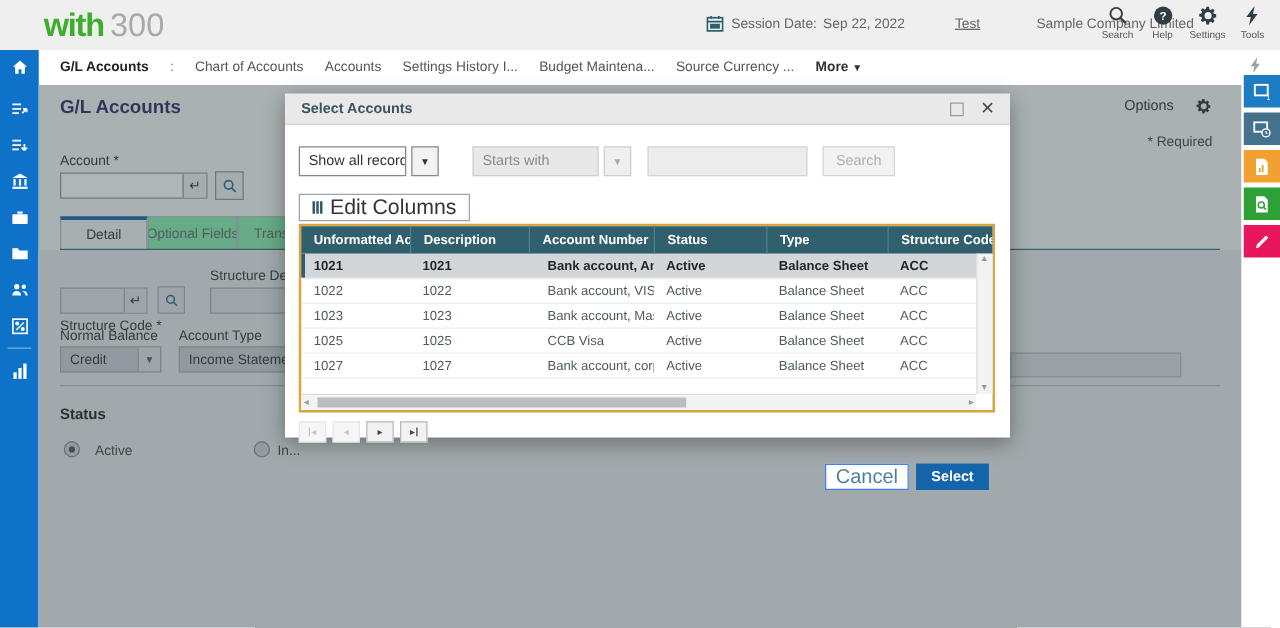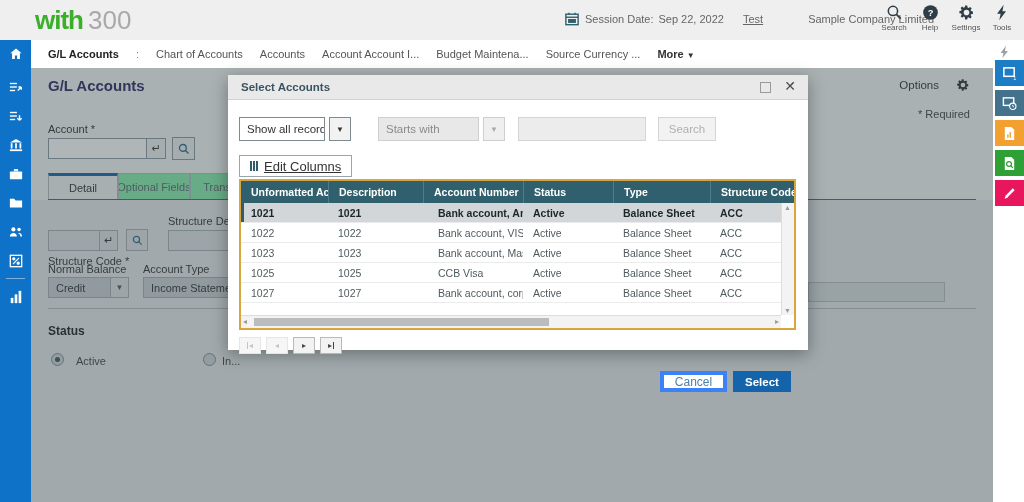--- a/index.html
+++ b/index.html
@@ -8,21 +8,21 @@
   .app { position:absolute; inset:0; width:1024px; height:502px; }
 
   
   .topbar { position:absolute; left:0; top:0; width:1024px; height:40px; background:#efefef; }
   .logo { position:absolute; left:35px; top:5px; }
   .logo .sage { font-size:26px; font-weight:bold; color:#3cae2c; letter-spacing:-1px; }
   .logo .l300 { font-size:26px; font-weight:300; color:#a9a9a9; margin-left:5px; }
   .session { position:absolute; left:565px; top:12px; display:flex; align-items:center; font-size:11px; color:#666; }
   .session svg { margin-right:6px; }
   .session .sp { margin-left:5px; }
-  .session .usr { margin-left:19px;text-decoration:underline; }
+  .session .usr { margin-left:40px;text-decoration:underline; }
   .session .cmp { margin-left:45px; }
   .hdr-icons { position:absolute; right:4px; top:4px; display:flex; }
   .hdr-icon { width:36px; display:flex; flex-direction:column; align-items:center; cursor:pointer; }
   .hdr-icon svg { width:17px; height:17px; }
   .hdr-icon .lbl { font-size:8px; color:#555; margin-top:2px; }
 
   
   .navbar { position:absolute; left:0; top:40px; width:1024px; height:28px; background:#fff; }
   .home-btn { position:absolute; left:0; top:0; width:31px; height:28px; background:#0e72c8; display:flex; align-items:center; justify-content:center; cursor:pointer; }
   .nav-links { position:absolute; left:48px; top:0; height:28px; display:flex; align-items:center; gap:17px; font-size:11px; color:#555; white-space:nowrap; }
@@ -83,21 +83,21 @@
   .m-select { position:absolute; height:24px; display:flex; font-size:11.5px; cursor:pointer; }
   .m-select .txt { padding:0 7px; display:flex; align-items:center; flex:1; white-space:nowrap; overflow:hidden; }
   .m-select .arr { width:22px; display:flex; align-items:center; justify-content:center; font-size:8px; }
   .ms-on { }
   .ms-on .txt { background:#fff; border:1px solid #7f8a90; color:#333; }
   .ms-on .arr { border:1px solid #7f8a90; margin-left:4px; background:#f2f2f2; color:#333; }
   .ms-off .txt { background:#e8e8e8; border:1px solid #cfcfcf; color:#8a8a8a; }
   .ms-off .arr { border:1px solid #cfcfcf; margin-left:4px; background:#efefef; color:#aaa; }
   .m-input { position:absolute; left:290px; top:42px; width:128px; height:24px; background:#ececec; border:1px solid #d5d5d5; font-size:11.5px; padding:0 6px; color:#333; }
   .m-search { position:absolute; left:430px; top:42px; width:58px; height:24px; background:#f2f2f2; border:1px solid #d5d5d5; color:#b0b0b0; font-size:11.5px; cursor:default; }
-  .m-editcols { position:absolute; left:11px; top:80px; height:22px; border:1px solid #9aa5aa; background:#fff; display:flex; align-items:center; gap:6px; padding:0 10px; font-size:13px; color:#333; cursor:pointer;text-decoration:underline; }
+  .m-editcols { position:absolute; left:11px; top:80px; height:22px; border:1px solid #9aa5aa; background:#fff; display:flex; align-items:center; gap:6px; padding:0 10px; font-size:17px; color:#333; cursor:pointer; }
   .cols-ic { display:flex; gap:1px; }
   .cols-ic i { width:2px; height:10px; background:#2f5d6b; }
 
   .grid { position:absolute; left:11px; top:104px; width:557px; height:151px; border:2px solid #d9a53f; background:#fff; }
   .g-head { display:flex; height:22px; background:#305f6d; }
   .g-head .hc { font-size:10.5px; font-weight:bold; color:#fff; display:flex; align-items:center; padding-left:10px; border-left:1px solid #4e7e8c; overflow:hidden; white-space:nowrap; cursor:pointer; }
   .g-head .hc:first-child { border-left:none; }
   .c0{width:87px}.c1{width:100px}.c2{width:95px}.c3{width:90px}.c4{width:97px}.c5{flex:1}
   .g-row { display:flex; height:20px; border-bottom:1px solid #ebebeb; position:relative; cursor:pointer; }
   .g-row .gc { font-size:10.5px; color:#4f5a5f; display:flex; align-items:center; padding-left:10px; overflow:hidden; white-space:nowrap; }
@@ -111,21 +111,21 @@
   .hscroll .lt { position:absolute; left:2px; top:1px; font-size:8px; color:#9a9a9a; cursor:pointer; }
   .hscroll .rt { position:absolute; right:2px; top:1px; font-size:8px; color:#9a9a9a; cursor:pointer; }
   .hscroll .thumb { position:absolute; left:13px; top:2px; width:295px; height:8px; background:#b9bdbf; cursor:grab; }
 
   .pager { position:absolute; left:11px; top:262px; display:flex; gap:5px; }
   .pg-btn { width:22px; height:17px; display:flex; align-items:center; justify-content:center; gap:1px; font-size:8px; }
   .pg-btn .bar { width:1px; height:7px; background:currentColor; }
   .pg-off { background:#f6f6f6; border:1px solid #e6e6e6; color:#c2c6c8; cursor:default; }
   .pg-on { background:#f2f2f2; border:1px solid #b9b9b9; color:#444; cursor:pointer; }
 
-  .m-cancel { position:absolute; left:432px; top:296px; width:67px; height:21px; background:#fff; border:4px solid #3b82f6; color:#4d7fa6; font-size:12px; cursor:pointer; }
+  .m-cancel { position:absolute; left:432px; top:296px; width:67px; height:21px; background:#fff; border:1px solid #3b82f6; color:#4d7fa6; font-size:16px; cursor:pointer; }
   .m-ok { position:absolute; left:505px; top:296px; width:58px; height:21px; background:#1464ac; border:1px solid #1464ac; color:#fff; font-size:11.5px; font-weight:600; cursor:pointer; }
 
   button { font-family:"Liberation Sans", sans-serif; }
 </style>
 </head>
 <body>
 
 <div class="app">
 
   <div class="topbar">
@@ -179,21 +179,21 @@
     <div class="home-btn">
       <svg viewBox="0 0 20 20" width="14" height="14">
           <path fill="#fff" d="M10 2l8 7h-2.4v8h-4v-5h-3.2v5h-4V9H2z"></path>
         </svg>
     </div>
     <div class="nav-links">
       <span class="active">G/L Accounts</span>
       <span class="sep">:</span>
       <span class="lnk">Chart of Accounts</span>
       <span class="lnk">Accounts</span>
-      <span class="lnk">Account Account I...</span>
+      <span class="lnk">Settings History I...</span>
       <span class="lnk">Budget Maintena...</span>
       <span class="lnk">Source Currency ...</span>
       <span class="more"><span>More</span> <span class="car">▼</span></span>
     </div>
     <div class="nav-flash">
       <svg viewBox="0 0 22 22" width="14" height="14">
           <path fill="#9aa0a3" d="M12.5 1L4 12.5h4.6L6.8 21l8.8-11.6h-4.7L12.5 1z"></path>
         </svg>
     </div>
   </div>

